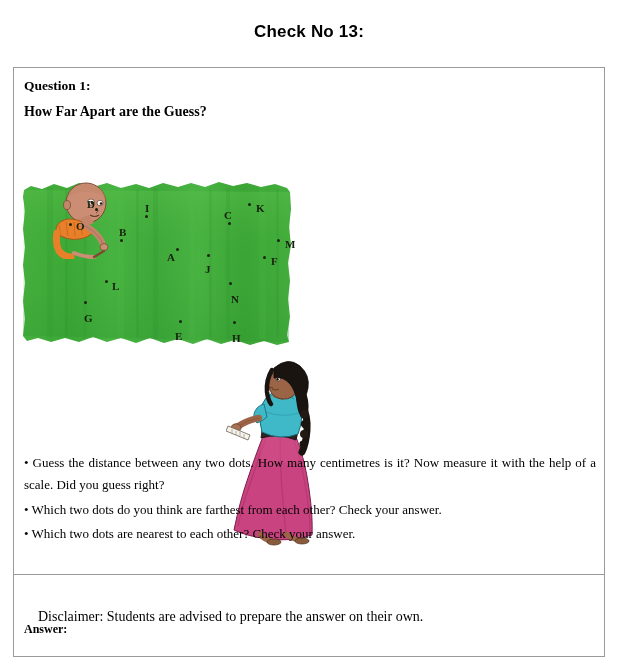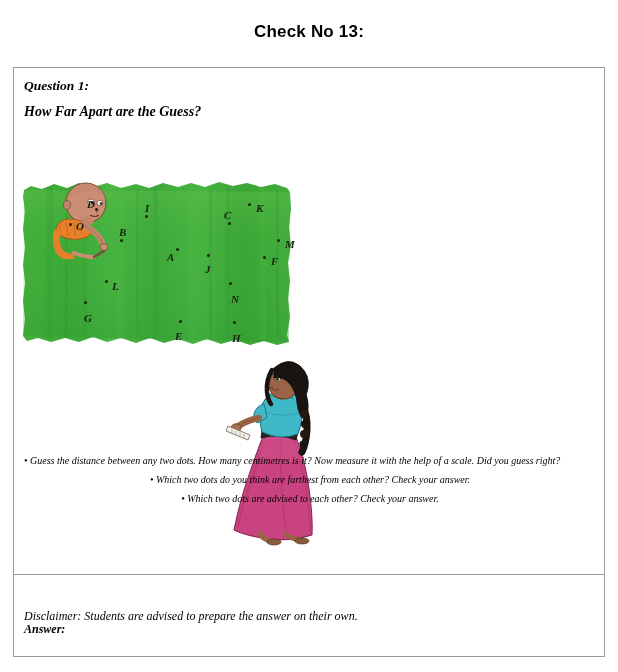--- a/index.html
+++ b/index.html
@@ -32,21 +32,20 @@
   
   .card {
     position: absolute;
     left: 13px;
     top: 67px;
     width: 592px;
     height: 590px;
     border: 1px solid #9a9a9a;
     box-sizing: border-box;
     background: #ffffff;
-    font-style: italic;
   }
 
   .question-block {
     position: absolute;
     left: 0; top: 0; right: 0;
     height: 506px;
   }
 
   .q-label {
     position: absolute;
@@ -121,52 +120,52 @@
     width: 96px;
     height: 190px;
   }
 
   
   .bullets {
     position: absolute;
     left: 10px;
     top: 384px;
     width: 572px;
-    font-size: 10px;
+    font-size: 13px;
     line-height: 1.72;
   }
   .bullet {
     text-align: justify;
     text-justify: inter-word;
     margin: 0 0 2px 0;
   }
-  .bullet.last { text-align: center; }
+  .bullet.last { text-align: left; }
 
   
   .divider {
     position: absolute;
     left: 0;
     top: 506px;
     width: 100%;
     height: 0;
     border-top: 1px solid #9a9a9a;
   }
   .answer-label {
     position: absolute;
     left: 10px;
     top: 507px;
     font-weight: bold;
     font-size: 12px;
     margin-top: 47px;
   }
   .answer-text {
     position: absolute;
-    left: 10px;
+    left: 24px;
     top: 541px;
-    font-size: 12px;
+    font-size: 14px;
   }
 </style>
 </head>
 <body>
 
 <div class="page-title">Check No 13:</div>
 
 <div class="card">
 
   <div class="question-block">
@@ -342,21 +341,21 @@
           <div class="dot-label" style="left: 161px; top: 205px;">E</div>
           <div class="dot" style="left: 219px; top: 195px;"></div>
           <div class="dot-label" style="left: 218px; top: 207px;">H</div>
         </div>
 
     </div>
 
     <div class="bullets">
       <p class="bullet">• Guess the distance between any two dots. How many centimetres is it? Now measure it with the help of a scale. Did you guess right?</p>
       <p class="bullet last">• Which two dots do you think are farthest from each other? Check your answer.</p>
-      <p class="bullet last">• Which two dots are advised to each other? Check your answer.</p>
+      <p class="bullet last">• Which two dots are nearest to each other? Check your answer.</p>
     </div>
 
   </div>
 
   <div class="divider"></div>
   <div class="answer-label">Answer:</div>
   <div class="answer-text">Disclaimer: Students are advised to prepare the answer on their own.</div>
 
 </div>
 

